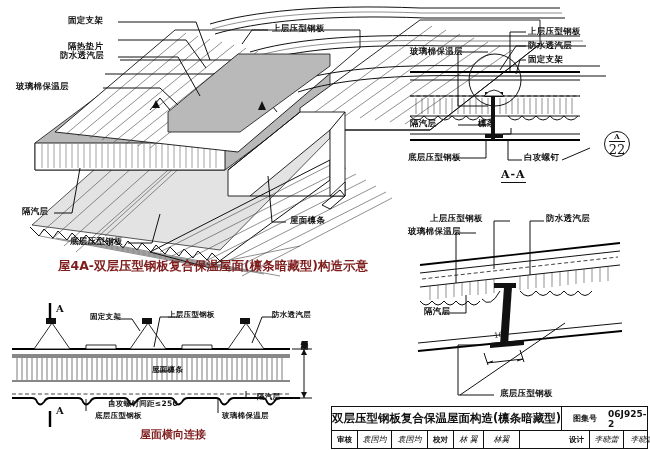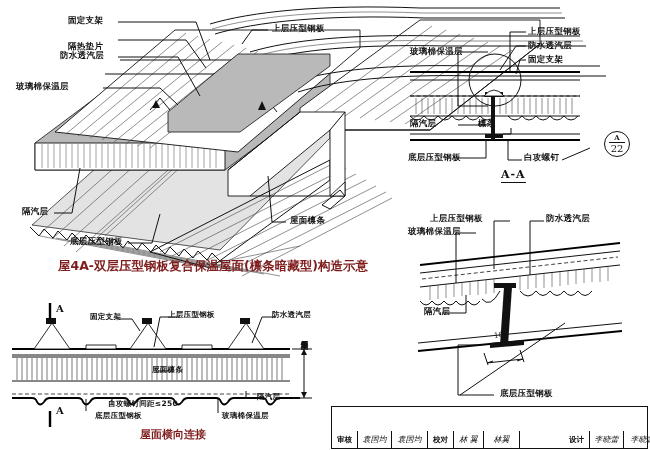--- a/index.html
+++ b/index.html
@@ -37,21 +37,21 @@
            border-right:0;box-sizing:border-box;}
   .vtext{position:absolute;writing-mode:vertical-rl;text-orientation:upright;
          font-size:7.5px;font-weight:bold;white-space:nowrap;letter-spacing:.5px;}
   .secmark{position:absolute;font-size:10px;font-weight:bold;font-family:"DejaVu Serif",serif;}
   .aa{position:absolute;font-size:11px;font-weight:bold;font-family:"DejaVu Serif",serif;
       border-bottom:1.4px solid #111;padding-bottom:1px;letter-spacing:1px;}
   .dimtxt{position:absolute;font-size:7px;font-family:"DejaVu Serif",serif;}
   .ctag{position:absolute;width:24px;height:24px;border:1.1px solid #111;border-radius:50%;
         background:#fff;display:flex;flex-direction:column;align-items:center;justify-content:center;}
   .ctag .t{font-size:7px;font-weight:bold;line-height:1;padding-bottom:1px;border-bottom:1px solid #111;width:16px;text-align:center;font-family:"DejaVu Serif",serif;}
-  .ctag .b{font-size:10px;line-height:1;padding-top:1px;font-family:"DejaVu Serif",serif;text-align:center;}
+  .ctag .b{font-size:13px;line-height:1;padding-top:1px;font-family:"DejaVu Serif",serif;text-align:center;}
 </style>
 </head>
 <body>
 
 <div class="sheet">
 
   <svg width="650" height="450">
 
     <g>
       <path class="fill-lgrey" d="M32,225 L150,120 L330,120 L330,138 L220,250 Z"></path>
@@ -355,20 +355,25 @@
   <div class="lbl s" style="left:108px;top:400px;">自攻螺钉间距≤250</div>
   <div class="lbl s" style="left:95px;top:412px;">底层压型钢板</div>
   <div class="lbl s" style="left:222px;top:412px;">玻璃棉保温层</div>
   <div class="lbl s" style="left:257px;top:393px;">隔汽层</div>
 
   <div class="vtext" style="left:299px;top:334px;">保温层厚度</div>
 
   <div class="cap sub" style="left:140px;top:427px;">屋面横向连接</div>
 
   <div class="tb" style="left:331px;top:406px;width:317px;height:43px;">
+    <div class="tb-r1">
+      <div class="tb-title">双层压型钢板复合保温屋面构造(檩条暗藏型)</div>
+      <div class="tb-code-k">图集号</div>
+      <div class="tb-code-v">06J925-2</div>
+    </div>
     <div class="tb-r2">
       <div class="tb-cellk" style="flex:0 0 26px;">审核</div>
       <div class="tb-cellv" style="flex:0 0 34px;">袁国均</div>
       <div class="tb-cellv" style="flex:0 0 36px;">袁国均</div>
       <div class="tb-cellk" style="flex:0 0 26px;">校对</div>
       <div class="tb-cellv" style="flex:0 0 30px;">林 翼</div>
       <div class="tb-cellv" style="flex:0 0 36px;">林翼</div>
       <div class="tb-cellk" style="flex:0 0 26px;margin-left:44px;">设计</div>
       <div class="tb-cellv" style="flex:0 0 34px;">李晓蕾</div>
       <div class="tb-cellv" style="flex:0 0 38px;border-right:1.2px solid #111;">李晓蕾</div>

